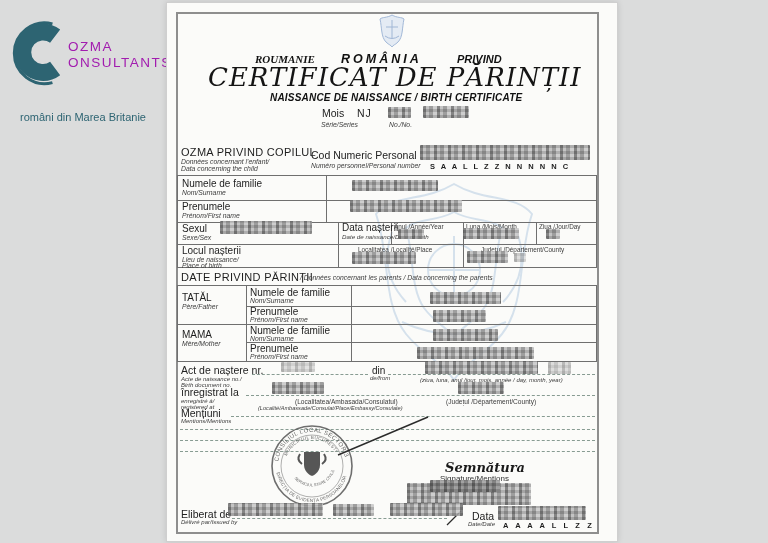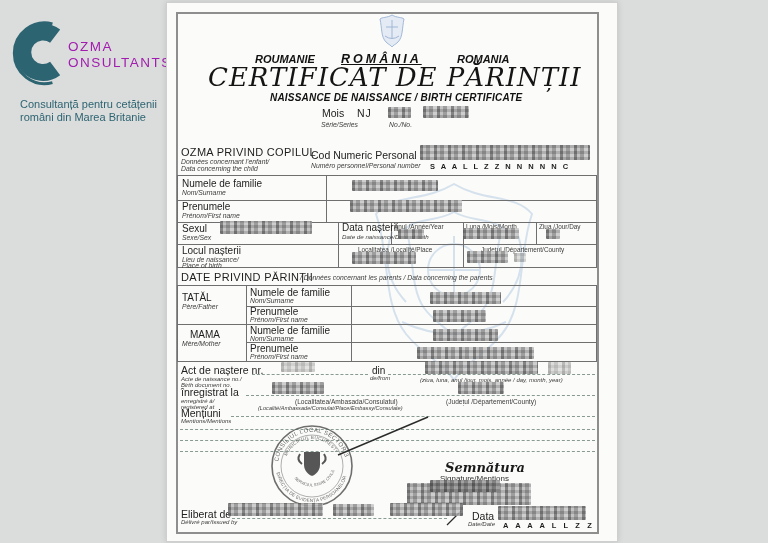--- a/index.html
+++ b/index.html
@@ -57,21 +57,20 @@
 </head>
 <body>
 
 <div class="abs" style="left:0;top:0;width:166px;height:160px;">
   <svg class="abs" style="left:12px;top:19px;" width="62" height="72" viewBox="0 0 92 100">
     <path d="M60 4 A45 45 0 1 0 60 91" fill="none" stroke="#2d6472" stroke-width="4.5"></path>
     <path d="M64 22 A30 30 0 1 0 64 70" fill="none" stroke="#2d6472" stroke-width="25"></path>
   </svg>
   <div class="abs logo-word" style="left:68px;top:39px;">OZMA</div>
   <div class="abs logo-word" style="left:68px;top:55px;">ONSULTANTS</div>
-  <div class="abs tagline" style="left:20px;top:98px;">Consultanță pentru cetățenii</div>
   <div class="abs tagline" style="left:20px;top:111px;">români din Marea Britanie</div>
 </div>
 
 <div class="abs paper"></div>
 <div class="abs frame"></div>
 
 <svg class="abs" style="left:362px;top:172px;opacity:.55;" width="185" height="220" viewBox="0 0 185 220">
   <g fill="none" stroke="#b7cde2" stroke-width="2">
     <path d="M92 12 c-30 18 -62 10 -78 30 c14 40 6 90 30 120 c18 22 36 28 48 46 c12 -18 30 -24 48 -46 c24 -30 16 -80 30 -120 c-16 -20 -48 -12 -78 -30 z"></path>
     <path d="M92 40 c-18 10 -36 6 -48 16 c8 26 4 60 18 80 c12 16 22 18 30 30 c8 -12 18 -14 30 -30 c14 -20 10 -54 18 -80 c-12 -10 -30 -6 -48 -16 z"></path>
@@ -80,23 +79,23 @@
     <path d="M40 150 q52 24 104 0"></path>
     <path d="M30 60 q-14 40 14 70 M155 60 q14 40 -14 70"></path>
   </g>
 </svg>
 
 <svg class="abs" style="left:379px;top:14px;opacity:.8;" width="26" height="34" viewBox="0 0 26 34">
   <path d="M13 1 C8 4 3 3 1 5 c2 9 1 18 6 23 c3 3 5 3 6 5 c1 -2 3 -2 6 -5 c5 -5 4 -14 6 -23 c-2 -2 -7 -1 -12 -4 z" fill="#dfe8f3" stroke="#8aa6ce" stroke-width="1"></path>
   <path d="M13 6 v18 M7 13 h12 M6 22 q7 5 14 0" fill="none" stroke="#8aa6ce" stroke-width="1"></path>
 </svg>
 
-<div class="abs country" style="left:255px;top:53px;">ROUMANIE</div>
-<div class="abs country" style="left:341px;top:52px;font-size:12.5px;letter-spacing:3px;text-decoration:underline;">ROMÂNIA</div>
-<div class="abs country" style="left:457px;top:53px;">ROMANIA</div>
+<div class="abs country" style="left:255px;top:53px;font-family:Liberation Serif, serif;">ROUMANIE</div>
+<div class="abs country" style="left:341px;top:52px;font-size:12.5px;letter-spacing:3px;">ROMÂNIA</div>
+<div class="abs country" style="left:457px;top:53px;">PRIVIND</div>
 <div class="abs title" style="left:208px;top:62px;">CERTIFICAT DE PĂRINȚII</div>
 <div class="abs subtitle" style="left:270px;top:92px;">NAISSANCE DE NAISSANCE / BIRTH CERTIFICATE</div>
 
 <div class="abs" style="left:322px;top:107px;font-size:10.5px;">Mois</div>
 <div class="abs" style="left:357px;top:107px;font-size:10.5px;letter-spacing:1px;">NJ</div>
 <div class="abs px" style="left:388px;top:107px;width:23px;height:11px;"></div>
 <div class="abs px" style="left:423px;top:106px;width:46px;height:12px;"></div>
 <div class="abs sub" style="left:321px;top:121px;">Série/Series</div>
 <div class="abs sub" style="left:389px;top:121px;">No./No.</div>
 
@@ -156,21 +155,21 @@
   <div class="abs vl" style="left:173px;top:0;height:75px;"></div>
 </div>
 <div class="abs lbl" style="left:182px;top:292px;">TATĂL</div>
 <div class="abs sub" style="left:182px;top:303px;">Père/Father</div>
 <div class="abs lbl" style="left:250px;top:287px;">Numele de familie</div>
 <div class="abs sub" style="left:250px;top:297px;">Nom/Surname</div>
 <div class="abs px" style="left:430px;top:292px;width:71px;height:12px;"></div>
 <div class="abs lbl" style="left:250px;top:306px;">Prenumele</div>
 <div class="abs sub" style="left:250px;top:316px;">Prénom/First name</div>
 <div class="abs px" style="left:433px;top:310px;width:53px;height:12px;"></div>
-<div class="abs lbl" style="left:182px;top:329px;margin-left:8px;">MAMA</div>
+<div class="abs lbl" style="left:182px;top:329px;">MAMA</div>
 <div class="abs sub" style="left:182px;top:340px;">Mère/Mother</div>
 <div class="abs lbl" style="left:250px;top:325px;">Numele de familie</div>
 <div class="abs sub" style="left:250px;top:335px;">Nom/Surname</div>
 <div class="abs px" style="left:433px;top:329px;width:65px;height:12px;"></div>
 <div class="abs lbl" style="left:250px;top:343px;">Prenumele</div>
 <div class="abs sub" style="left:250px;top:353px;">Prénom/First name</div>
 <div class="abs px" style="left:417px;top:347px;width:117px;height:12px;"></div>
 
 <div class="abs" style="left:181px;top:364px;font-size:10.5px;">Act de naștere nr.</div>
 <div class="abs sub" style="left:181px;top:376px;font-size:6px;">Acte de naissance no./</div>

